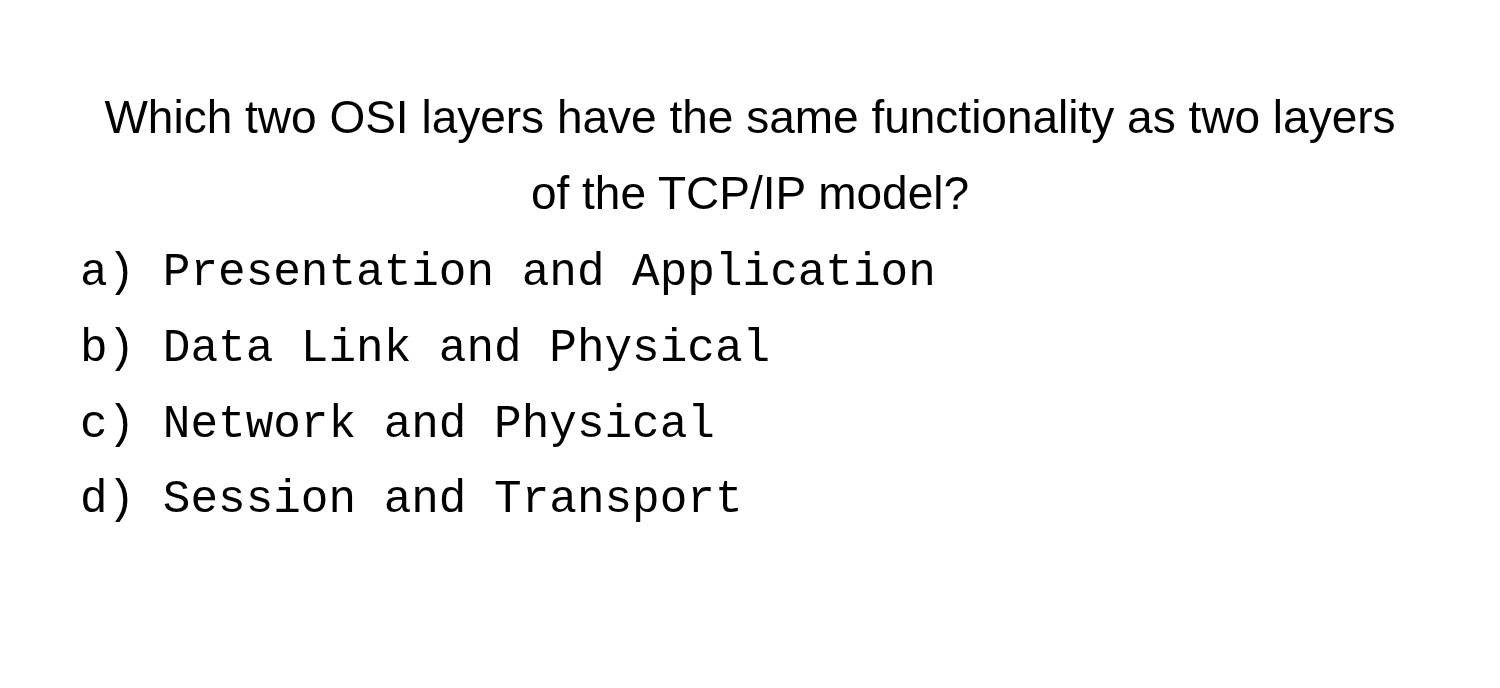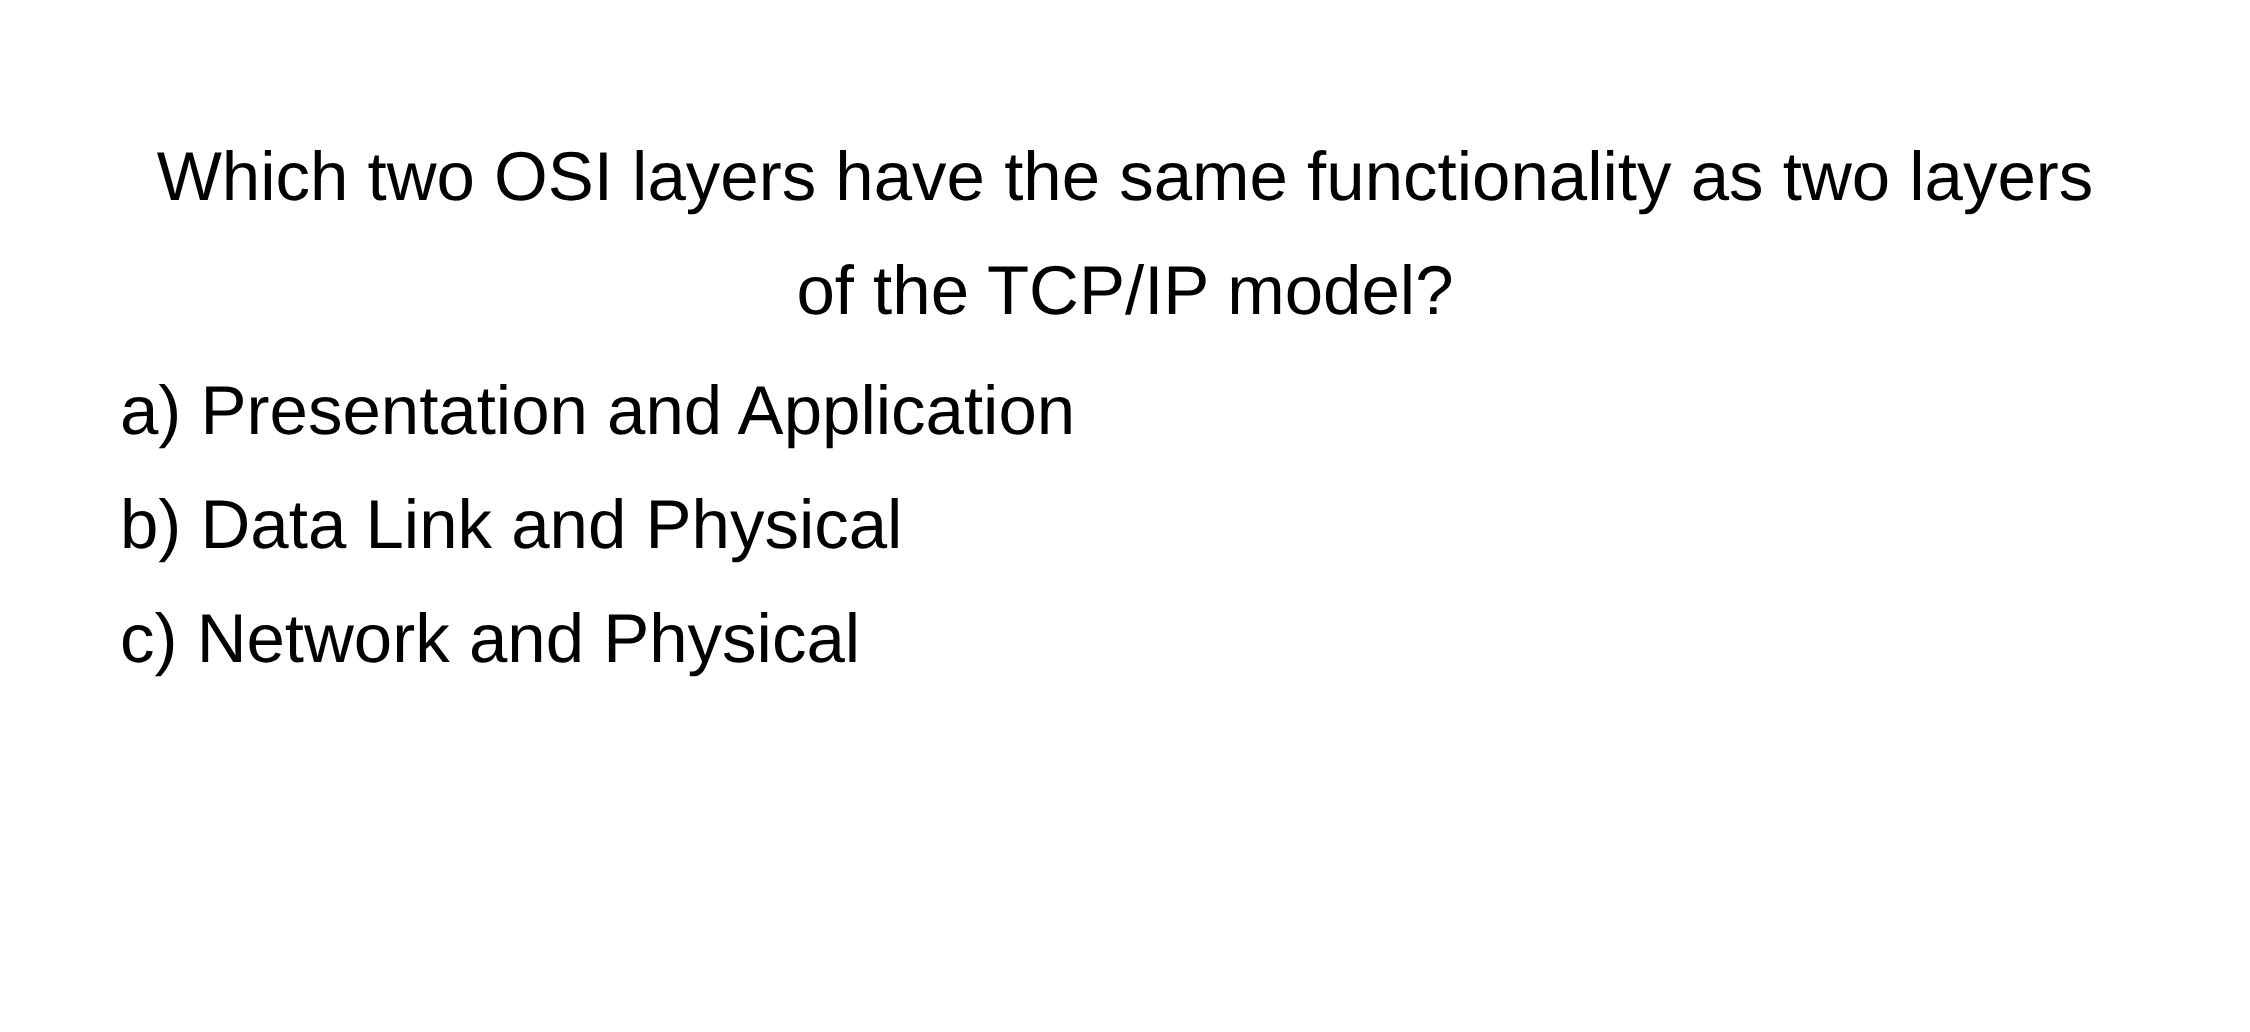--- a/index.html
+++ b/index.html
@@ -19,32 +19,37 @@
       font-size: 46px;
       line-height: 1.65;
       font-weight: 400;
     }
     .question-text {
       margin-bottom: 4px;
       text-align: center;
     }
     .option {
       display: block;
+      font-family: Liberation Mono, monospace;
     }
   </style>
 </head>
 <body>
 
 <div class="question-container">
   <div class="question-text">Which two OSI layers have the same functionality as two layers of the TCP/IP model?</div>
   <div class="option">
     <span>a)</span>
     <span>Presentation and Application</span>
   </div>
   <div class="option">
     <span>b)</span>
     <span>Data Link and Physical</span>
   </div>
   <div class="option">
     <span>c)</span>
     <span>Network and Physical</span>
   </div>
+  <div class="option">
+    <span>d)</span>
+    <span>Session and Transport</span>
+  </div>
 </div>
 
 </body></html>

